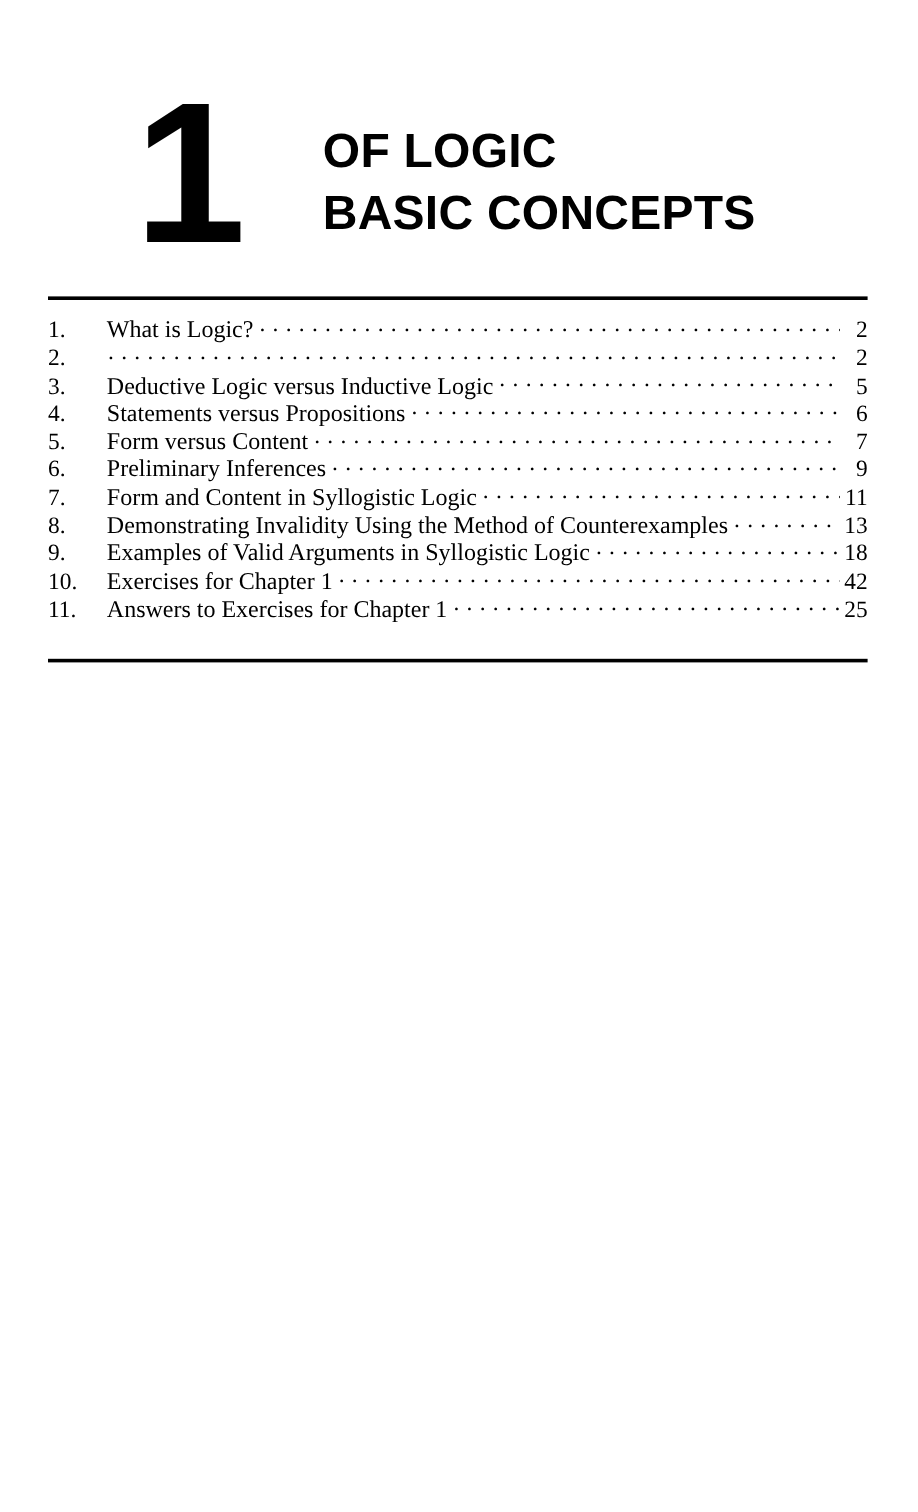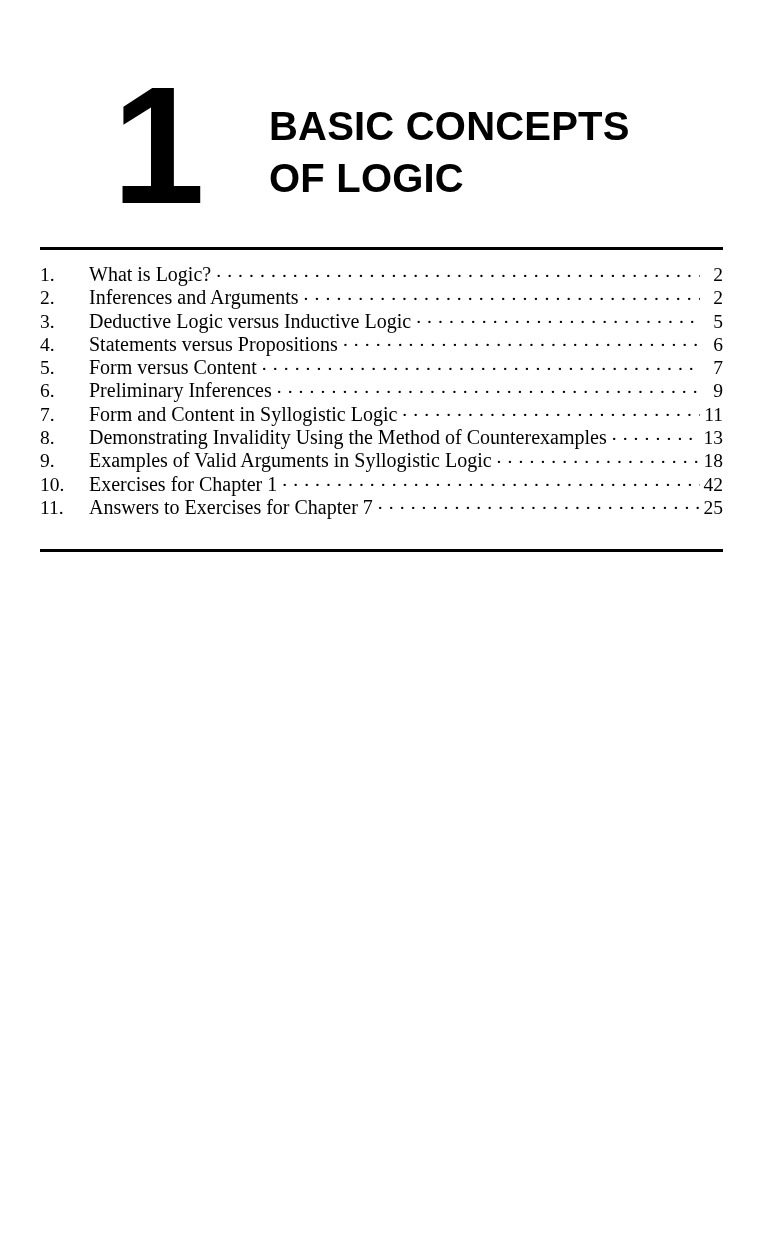--- a/index.html
+++ b/index.html
@@ -129,37 +129,36 @@
   }
 </style>
 </head>
 <body>
 
 <div class="page">
 
   <div class="chapter-header">
     <div class="chapter-number">1</div>
     <div class="chapter-title">
+      <span class="tline">OF LOGIC</span>
       <span class="tline">BASIC CONCEPTS</span>
-      <span class="tline">OF LOGIC</span>
     </div>
   </div>
 
   <div class="rule rule-top"></div>
 
   <div class="toc" id="toc-list">
       <div class="toc-row">
         <span class="toc-num">1.</span>
         <span class="toc-title">What is Logic?</span>
         <span class="toc-leader"></span>
         <span class="toc-page">2</span>
       </div>
       <div class="toc-row">
         <span class="toc-num">2.</span>
-        <span class="toc-title">Inferences and Arguments</span>
         <span class="toc-leader"></span>
         <span class="toc-page">2</span>
       </div>
       <div class="toc-row">
         <span class="toc-num">3.</span>
         <span class="toc-title">Deductive Logic versus Inductive Logic</span>
         <span class="toc-leader"></span>
         <span class="toc-page">5</span>
       </div>
       <div class="toc-row">
@@ -199,21 +198,21 @@
         <span class="toc-page">18</span>
       </div>
       <div class="toc-row">
         <span class="toc-num">10.</span>
         <span class="toc-title">Exercises for Chapter 1</span>
         <span class="toc-leader"></span>
         <span class="toc-page">42</span>
       </div>
       <div class="toc-row">
         <span class="toc-num">11.</span>
-        <span class="toc-title">Answers to Exercises for Chapter 7</span>
+        <span class="toc-title">Answers to Exercises for Chapter 1</span>
         <span class="toc-leader"></span>
         <span class="toc-page">25</span>
       </div>
     </div>
 
   <div class="rule rule-bottom"></div>
 
 </div>
 
 </body></html>

